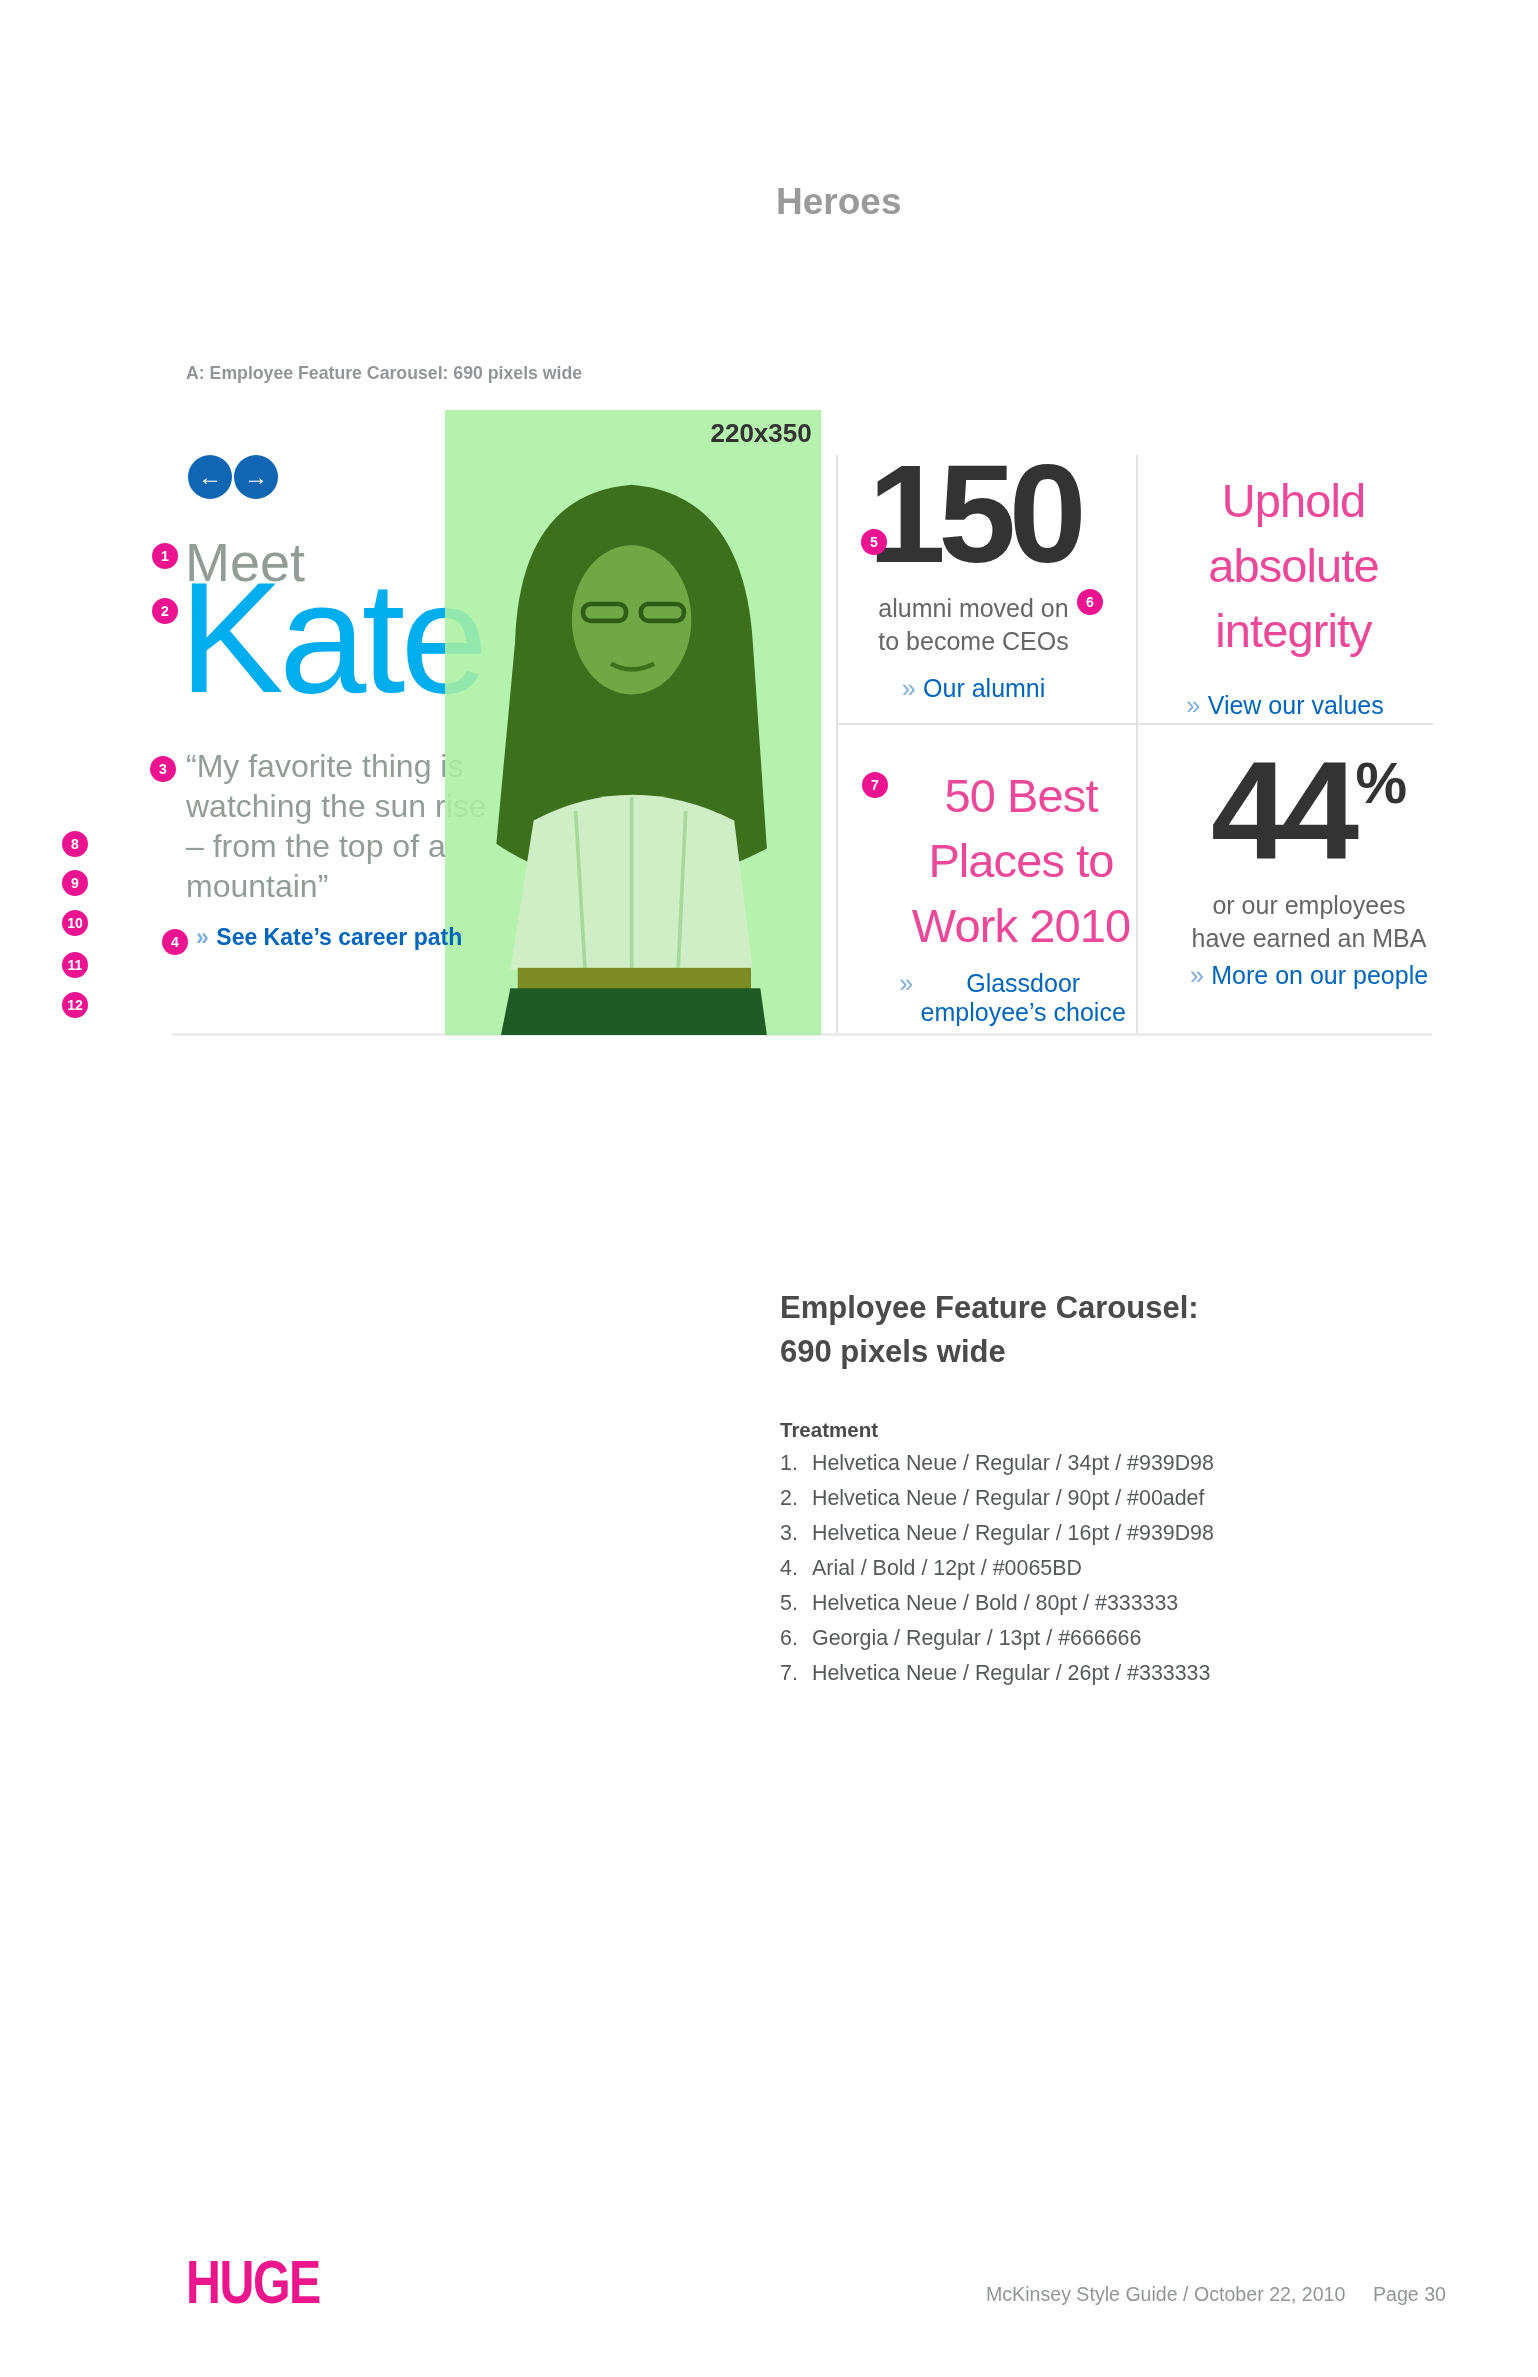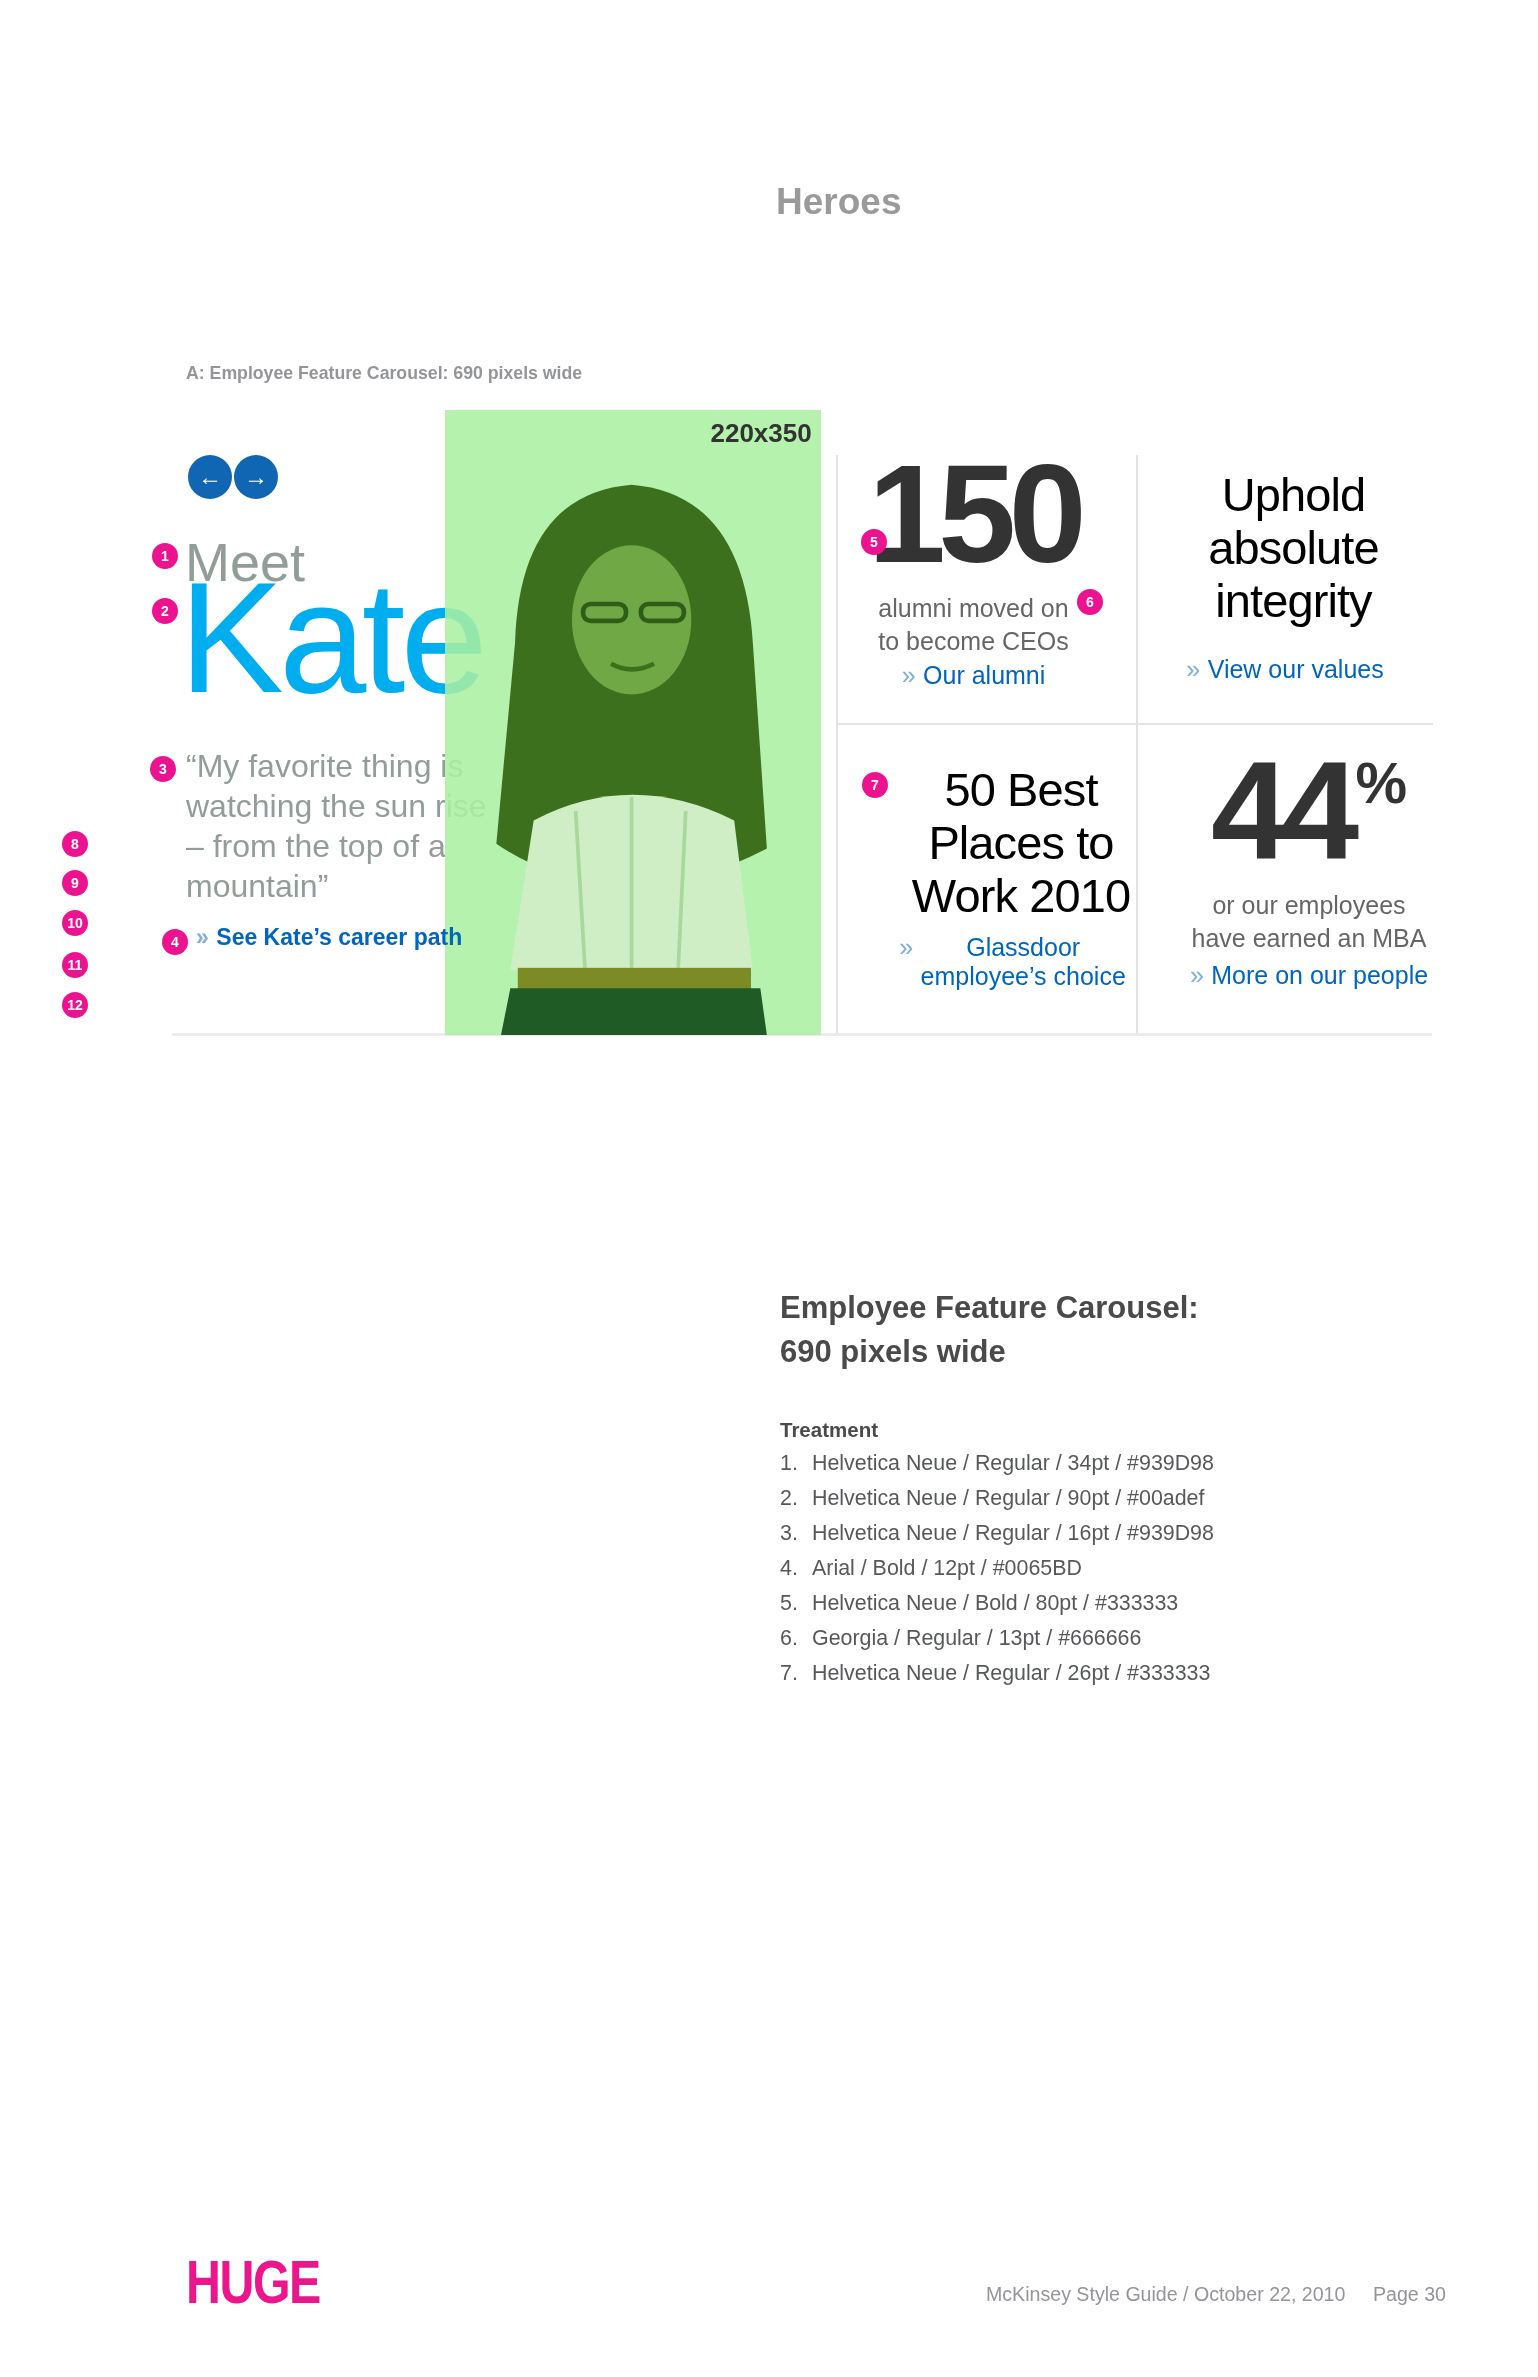--- a/index.html
+++ b/index.html
@@ -37,25 +37,25 @@
   .baseline{left:172px;top:1033px;width:1260px;height:2.8px;background:#ececec;z-index:0;}
 
   
   .stat-cell{text-align:center;box-sizing:border-box;z-index:1;}
   .cell1{left:837px;top:410px;width:273px;height:313px;padding-top:34px;}
   .cell2{left:1137px;top:410px;width:296px;height:313px;padding-top:58px;}
   .cell3{left:863px;top:724px;width:299px;height:309px;padding-top:39px;}
   .cell4{left:1137px;top:724px;width:296px;height:309px;padding-top:17px;padding-left:48px;}
   .stat-value{font-size:140px;font-weight:bold;line-height:1;letter-spacing:-7.5px;color:#333333;}
   .stat-value .pct{font-size:58px;letter-spacing:0;position:relative;top:-56px;margin-left:3.7px;}
-  .stat-headline{font-size:47px;line-height:53px;color:#000000;letter-spacing:-0.9px;white-space:pre-line;padding-left:17px;}
+  .stat-headline{font-size:47px;line-height:65px;color:#ec4899;letter-spacing:-0.9px;white-space:pre-line;padding-left:17px;}
   .stat-caption{font-family:Liberation Sans, sans-serif;font-size:25px;line-height:33px;color:#666666;margin-top:8.4px;white-space:pre-line;}
   .stat-link{font-size:25px;color:#0065BD;cursor:pointer;}
   .stat-link .lbl{display:inline-block;white-space:pre-line;text-align:center;}
-  .cell1 .stat-link{margin-top:3px;}
+  .cell1 .stat-link{margin-top:16px;}
   .cell2 .stat-link{margin-top:28px;}
   .cell3 .stat-link{margin-top:11.2px;}
   .cell4 .stat-link{margin-top:5.6px;}
 
   
   .marker{width:26px;height:26px;border-radius:50%;background:#EC1390;color:#ffffff;
     font-size:14px;font-weight:bold;text-align:center;line-height:26px;z-index:6;}
   .m1{left:152px;top:543px;} .m2{left:152px;top:598px;} .m3{left:150px;top:756px;}
   .m4{left:162px;top:929px;} .m5{left:861px;top:529px;} .m6{left:1077px;top:589px;}
   .m7{left:862px;top:772px;} .m8{left:62px;top:831px;}  .m9{left:62px;top:870px;}

